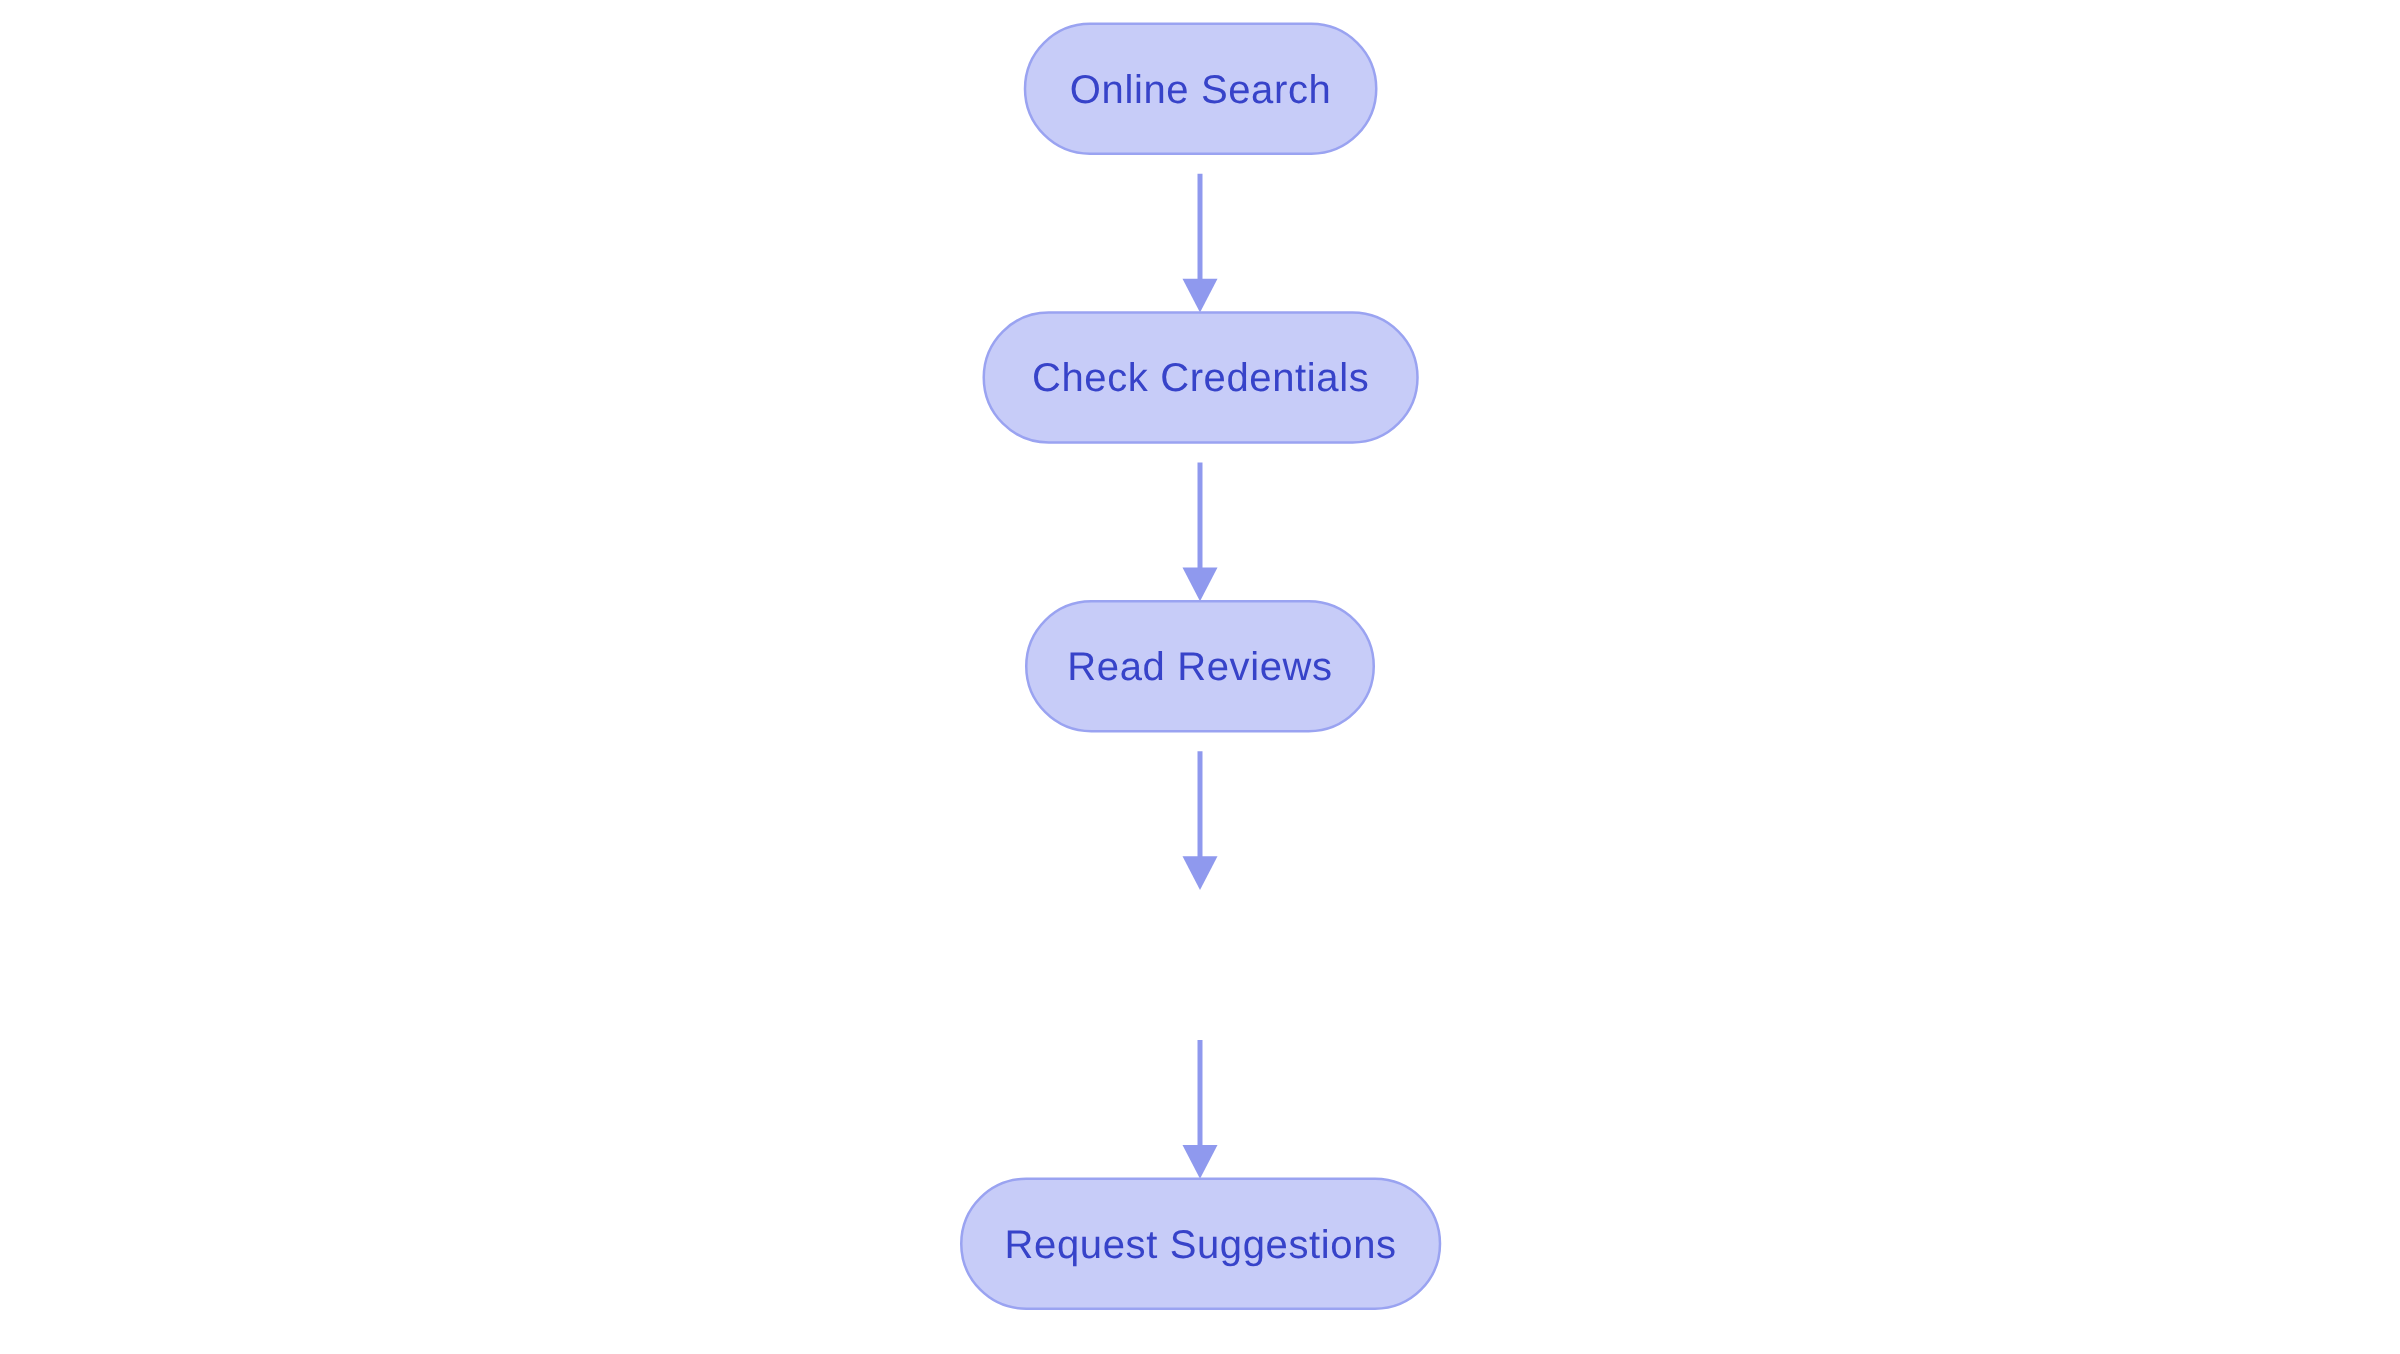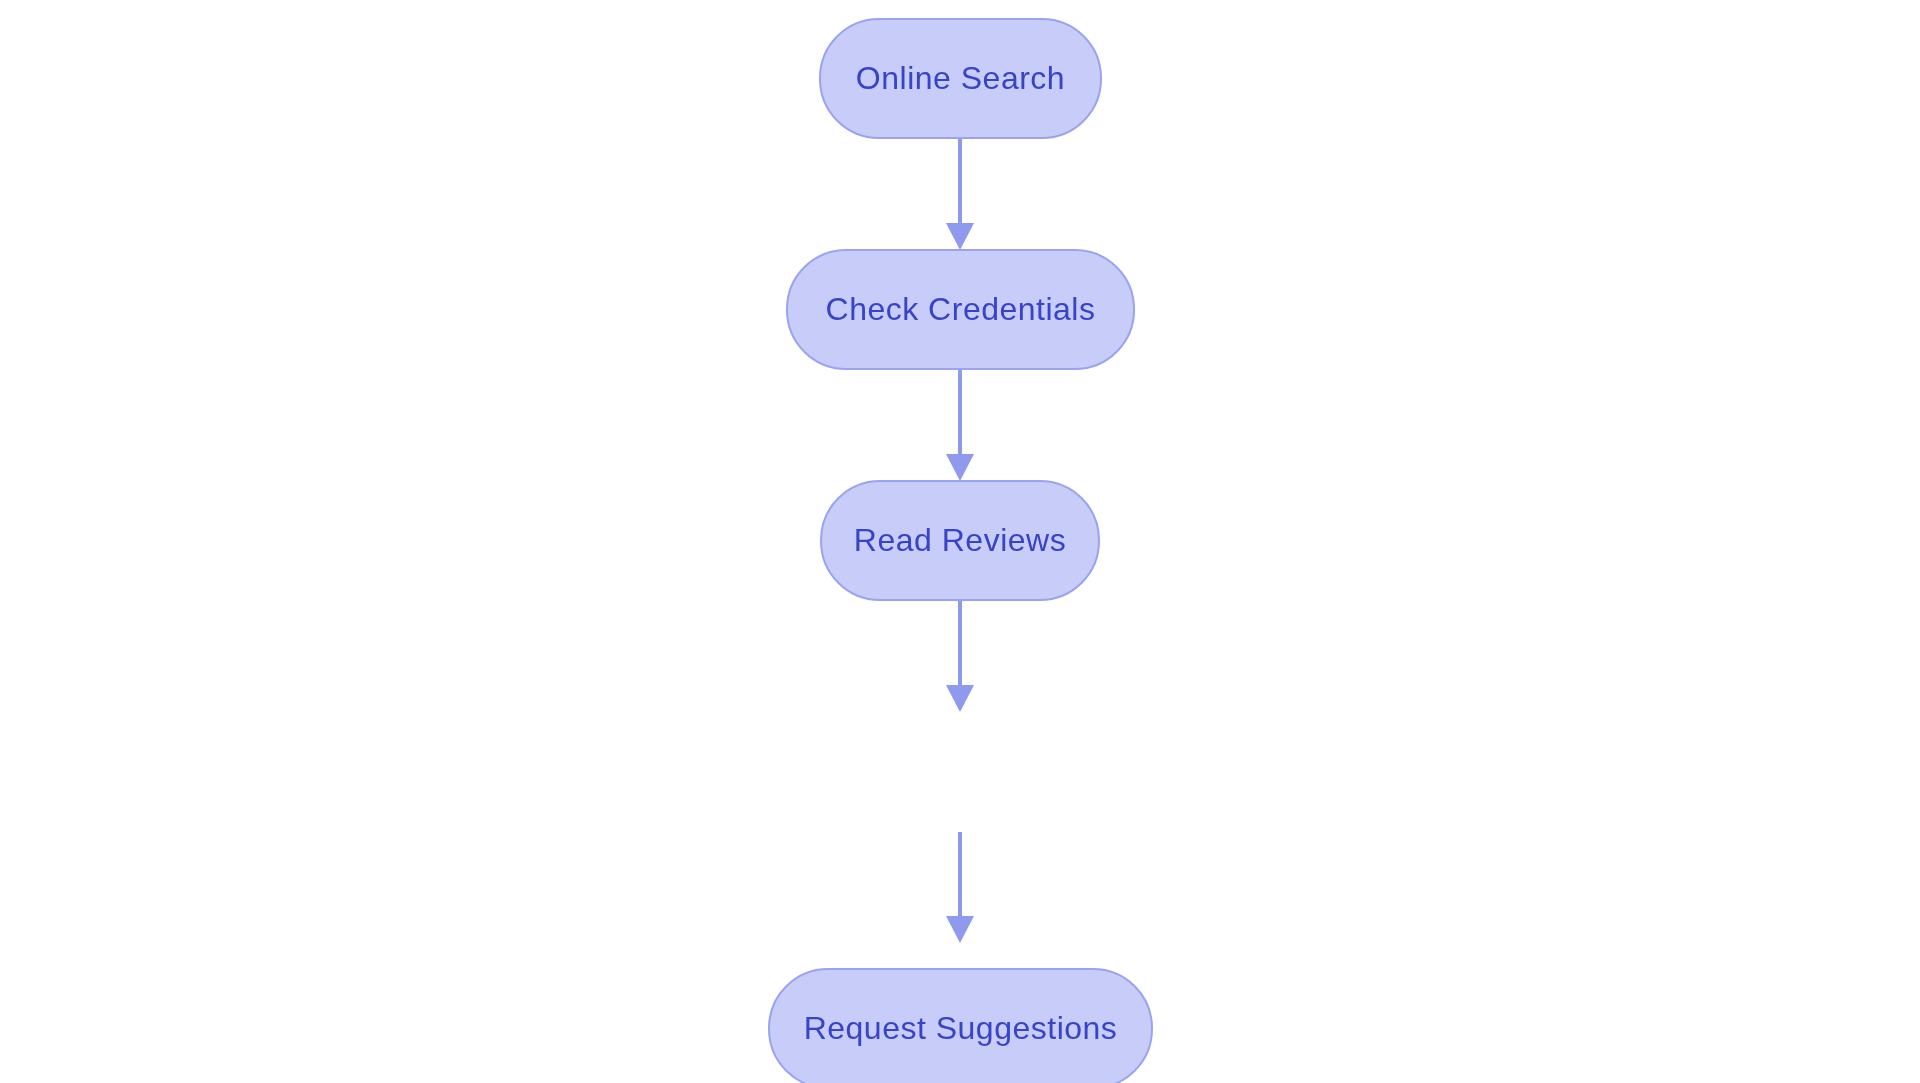--- a/index.html
+++ b/index.html
@@ -31,40 +31,40 @@
   }
   .edge-line {
     stroke: var(--arrow);
     stroke-width: 4;
   }
   .edge-head {
     fill: var(--arrow);
   }
   .node {
     position: absolute;
-    height: 121px;
+    height: 106px;
     border-radius: 60px;
     background: var(--node-fill);
     border: 2.5px solid var(--node-border);
     display: flex;
     align-items: center;
     justify-content: center;
   }
   .node .label {
     color: var(--node-text);
     font-size: 32px;
     letter-spacing: 0.5px;
     white-space: nowrap;
     text-align: center;
   }
   .n1 { left: 819px; top: 18px;  width: 283px; }
   .n2 { left: 786px; top: 249px; width: 349px; }
   .n3 { left: 820px; top: 480px; width: 280px; }
   .n4 { left: 681px; top: 711px; width: 558px; }
-  .n5 { left: 768px; top: 942px; width: 385px; margin-top: 26px; }
+  .n5 { left: 768px; top: 942px; width: 385px; }
 </style>
 </head>
 <body>
 
 <div class="canvas">
 
   <svg class="edges" viewBox="0 0 1920 1083" xmlns="http://www.w3.org/2000/svg" aria-hidden="true">
     <g>
       <line class="edge-line" x1="960" y1="139" x2="960" y2="225"></line>
       <polygon class="edge-head" points="946,223 974,223 960,250"></polygon>

